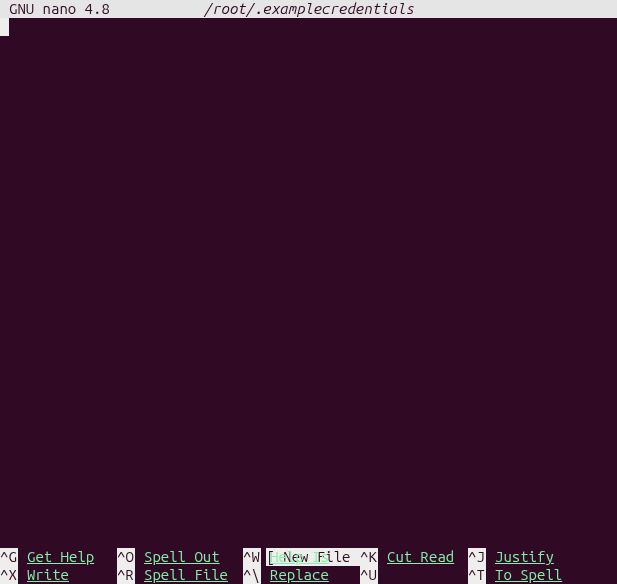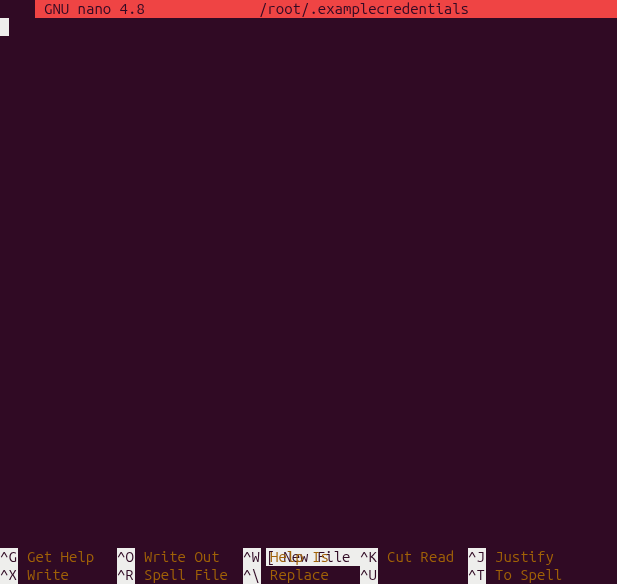--- a/index.html
+++ b/index.html
@@ -12,34 +12,34 @@
       height: 584px;
       background: #300a24;
       font-family: "Ubuntu Mono", "DejaVu Sans Mono", Consolas, monospace;
       font-size: 15px;
       line-height: 18px;
       color: #eeeeec;
       overflow: hidden;
       position: relative;
     }
     .titlebar {
-      background: #ef4444;
+      background: #e5e5e5;
       color: #300a24;
       height: 18px;
       display: flex;
       white-space: pre;
       position: relative;
-      margin-left: 35px;
     }
     .titlebar .app {
       padding-left: 9px;
     }
     .titlebar .filename {
       position: absolute;
-      left: 224px;
+      left: 204px;
+      font-style: italic;
     }
     .editor-area {
       position: absolute;
       top: 18px;
       left: 0;
       right: 0;
       bottom: 54px;
       background: #300a24;
     }
     .cursor {
@@ -85,23 +85,24 @@
       flex: 0 0 auto;
     }
     .key {
       background: #eeeeec;
       color: #300a24;
       display: inline-block;
       width: 18px;
       text-align: left;
     }
     .label {
-      color: #a16207;
+      color: #86efac;
       display: inline-block;
       padding-left: 9px;
+      text-decoration: underline;
     }
     
     .c0 { width: 117px; }
     .c1 { width: 126px; }
     .c2 { width: 117px; }
     .c3 { width: 108px; }
     .c4 { width: 149px; }
   </style>
 </head>
 <body>
@@ -120,21 +121,21 @@
 </div>
 
 <div class="shortcuts">
   <div class="shortcut-row">
     <div class="shortcut c0">
       <span class="key">^G</span>
       <span class="label">Get Help</span>
     </div>
     <div class="shortcut c1">
       <span class="key">^O</span>
-      <span class="label">Write Out</span>
+      <span class="label">Spell Out</span>
     </div>
     <div class="shortcut c2">
       <span class="key">^W</span>
       <span class="label">Help Is</span>
     </div>
     <div class="shortcut c3">
       <span class="key">^K</span>
       <span class="label">Cut Read</span>
     </div>
     <div class="shortcut c4">

